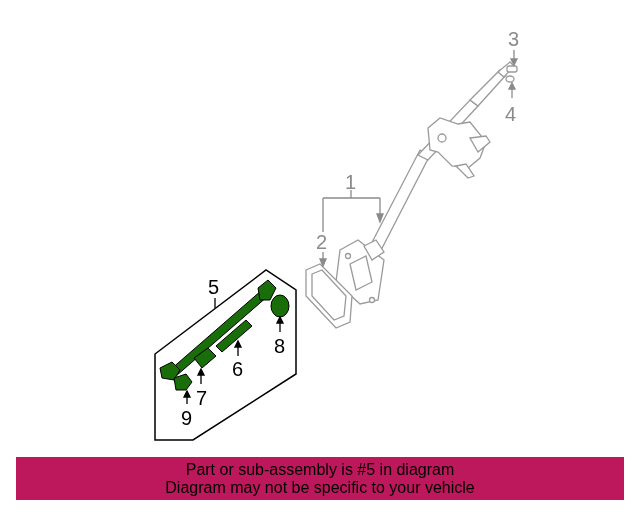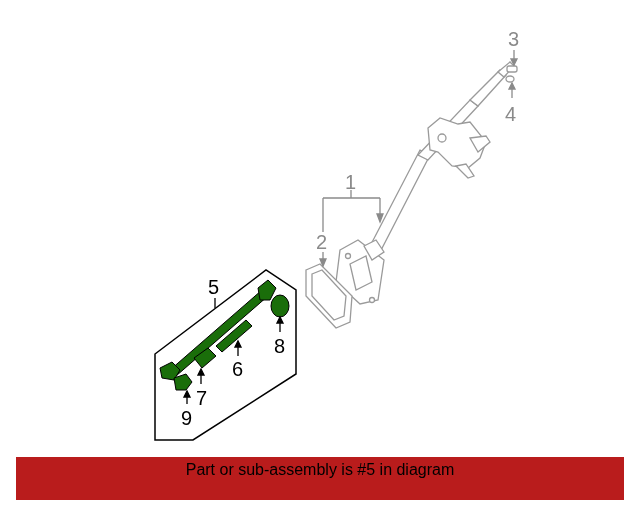--- a/index.html
+++ b/index.html
@@ -1,19 +1,19 @@
 <!DOCTYPE html>
 <html><head>
 <meta charset="utf-8">
 <style>
   html, body { margin:0; padding:0; }
   body { width:640px; height:512px; background:#ffffff; position:relative; overflow:hidden; font-family:"Liberation Sans", sans-serif; }
   #diagram { position:absolute; left:0; top:0; width:640px; height:452px; }
   .callout { font-family:"Liberation Sans", sans-serif; font-size:20px; }
-  #banner { position:absolute; left:16px; top:457px; width:608px; height:43px; background:#b91c1c; color:#000; text-align:center; font-size:16px; line-height:18px; padding-top:4px; box-sizing:border-box; }
+  #banner { position:absolute; left:16px; top:457px; width:608px; height:43px; background:#be185d; color:#000; text-align:center; font-size:16px; line-height:18px; padding-top:4px; box-sizing:border-box; }
   #banner div { white-space:nowrap; }
 </style>
 </head>
 <body>
 
 <svg id="diagram" viewBox="0 0 640 452" xmlns="http://www.w3.org/2000/svg">
 
   <g stroke="#9a9a9a" fill="#ffffff" stroke-width="1.3">
 
     <path d="M368,250 L420,150 L430,155 L378,256 Z"></path>
@@ -106,13 +106,14 @@
 
   <g stroke="#000" fill="#000" stroke-width="1.3">
     <line x1="187" y1="394" x2="187" y2="404"></line>
     <path d="M184,397 L187,391 L190,397 Z"></path>
   </g>
   <text class="callout" x="181" y="425" fill="#000">9</text>
 </svg>
 
 <div id="banner">
   <div>Part or sub-assembly is #5 in diagram</div>
+  <div>Diagram may not be specific to your vehicle</div>
 </div>
 
 </body></html>

